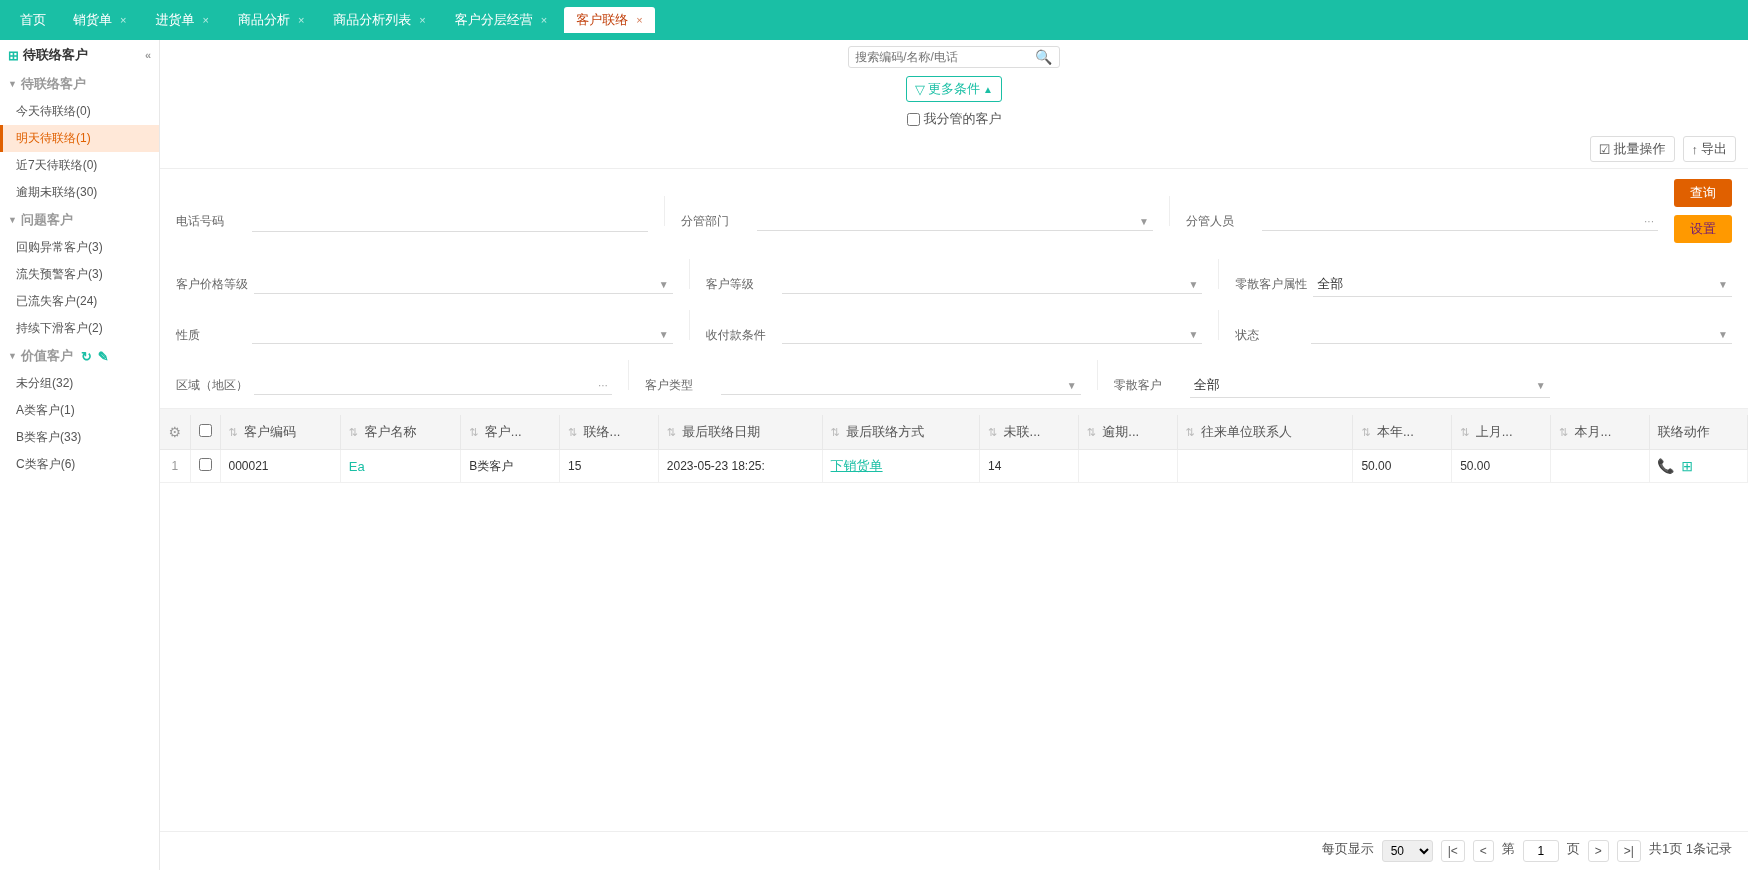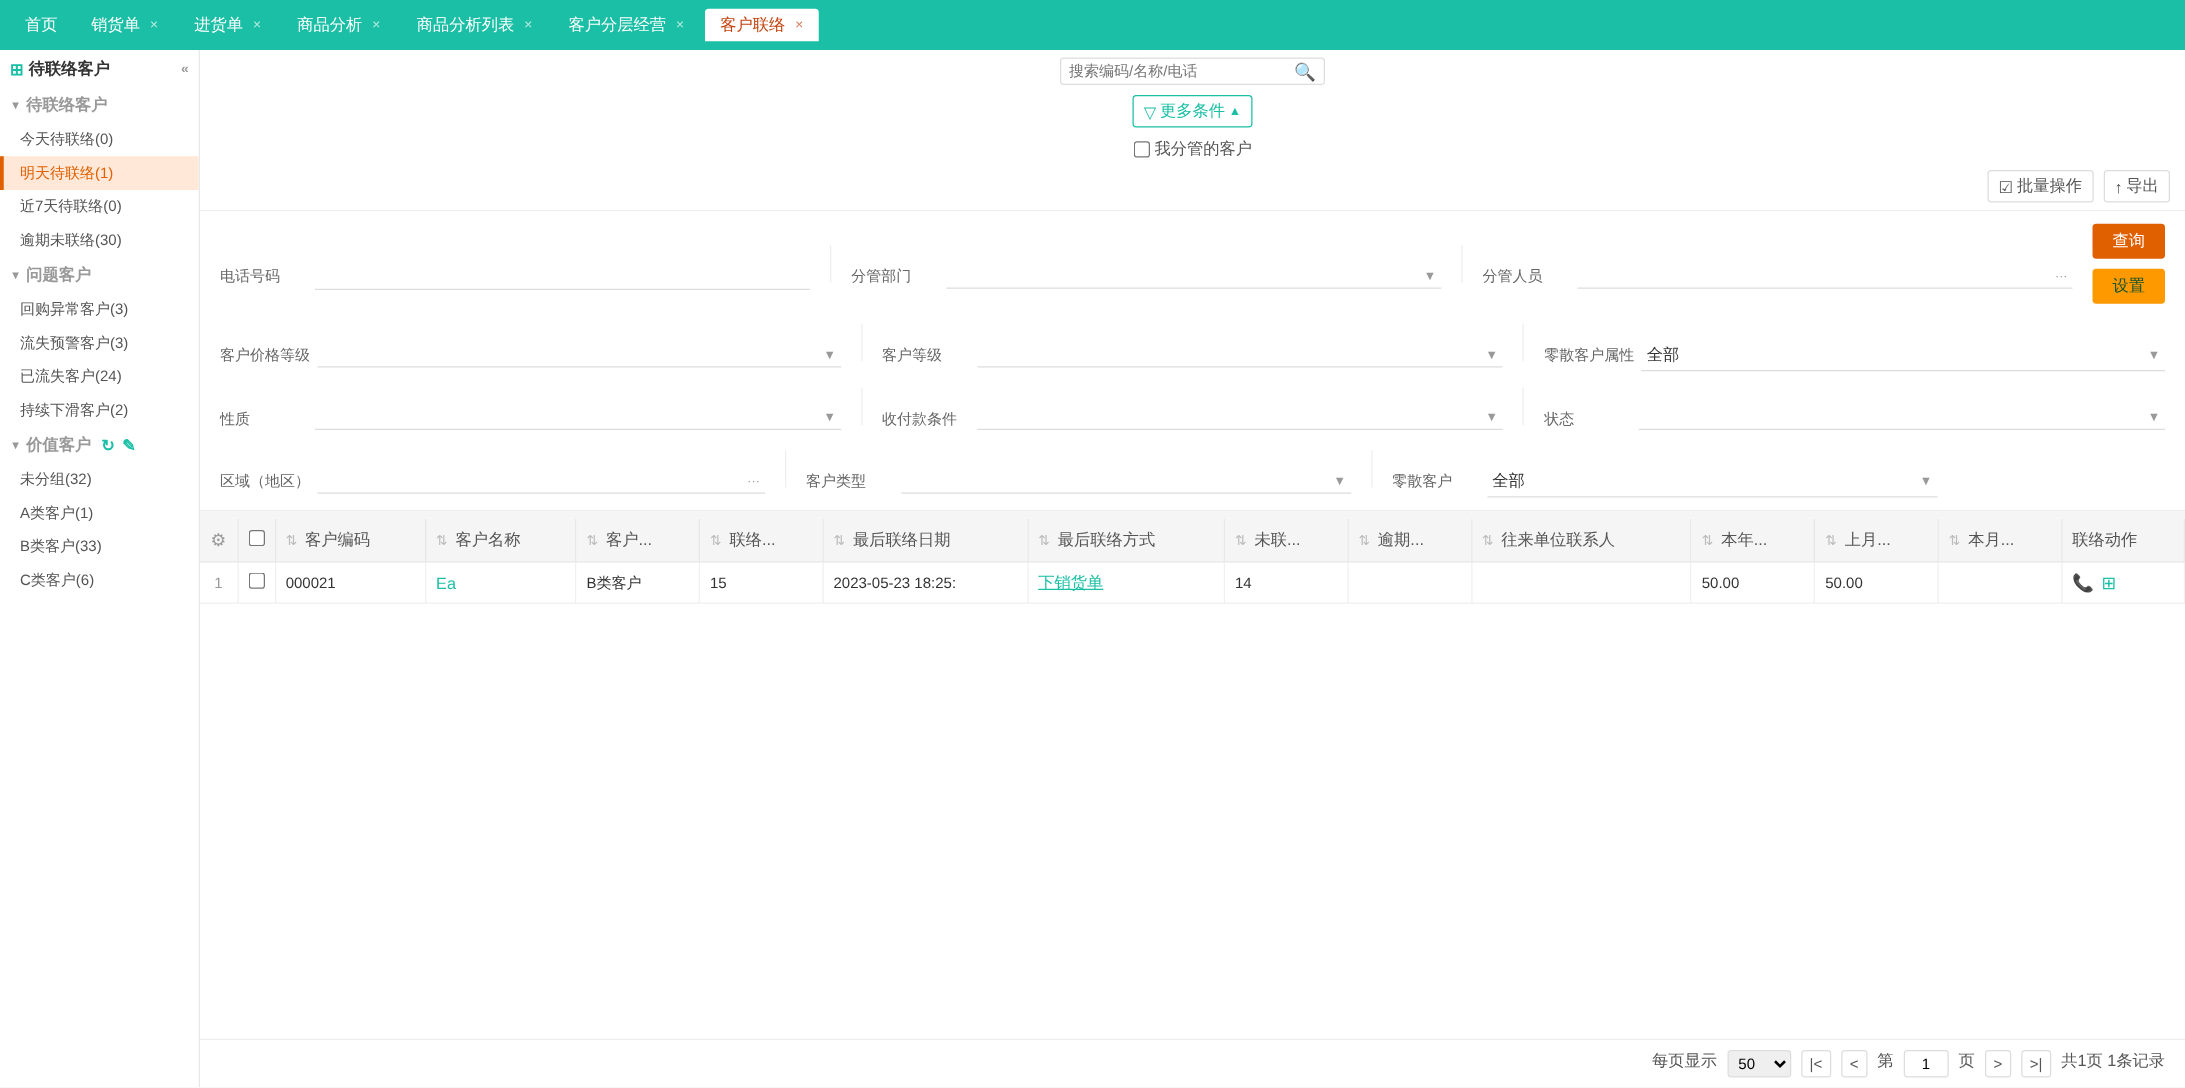--- a/index.html
+++ b/index.html
@@ -44,21 +44,21 @@
     .filter-panel { background: #fff; padding: 10px 16px; border-bottom: 1px solid #eee; }
     .filter-row { display: flex; align-items: center; gap: 8px; margin-bottom: 8px; }
     .filter-row:last-child { margin-bottom: 0; }
     .filter-field { display: flex; align-items: center; gap: 6px; flex: 1; margin-top: 21px; }
     .filter-label { color: #666; font-size: 12px; white-space: nowrap; min-width: 70px; }
     .filter-input { flex: 1; border: none; border-bottom: 1px solid #ddd; padding: 3px 4px; font-size: 12px; outline: none; color: #333; }
     .filter-select { flex: 1; border: none; border-bottom: 1px solid #ddd; padding: 3px 4px; font-size: 12px; outline: none; color: #333; background: transparent; cursor: pointer; display: flex; align-items: center; justify-content: space-between; }
     .select-arrow { color: #999; font-size: 10px; }
     .filter-divider { width: 1px; height: 30px; background: #eee; margin: 0 8px; }
     .btn-query { background: #e06000; color: #fff; border: none; border-radius: 3px; padding: 5px 16px; cursor: pointer; font-size: 13px; }
-    .btn-settings { background: #f90; color: #14532d; border: none; border-radius: 3px; padding: 5px 14px; cursor: pointer; font-size: 13px; margin-top: 4px; }
+    .btn-settings { background: #f90; color: #701a75; border: none; border-radius: 3px; padding: 5px 14px; cursor: pointer; font-size: 13px; margin-top: 4px; }
     .filter-actions { display: flex; flex-direction: column; gap: 4px; margin-left: 8px; flex-shrink: 0; }
 
     
     .table-container { flex: 1; overflow: auto; background: #fff; margin-top: 6px; }
     table { width: 100%; border-collapse: collapse; font-size: 12px; }
     thead tr { background: #f5f5f5; }
     th { padding: 8px 8px; text-align: left; color: #555; font-weight: normal; border-bottom: 1px solid #e8e8e8; border-right: 1px solid #e8e8e8; white-space: nowrap; font-size: 12px; }
     td { padding: 7px 8px; border-bottom: 1px solid #f0f0f0; border-right: 1px solid #f0f0f0; color: #333; white-space: nowrap; font-size: 12px; }
     .th-icon { color: #bbb; font-size: 11px; cursor: pointer; margin-right: 3px; }
     .checkbox-col { width: 30px; text-align: center; }

